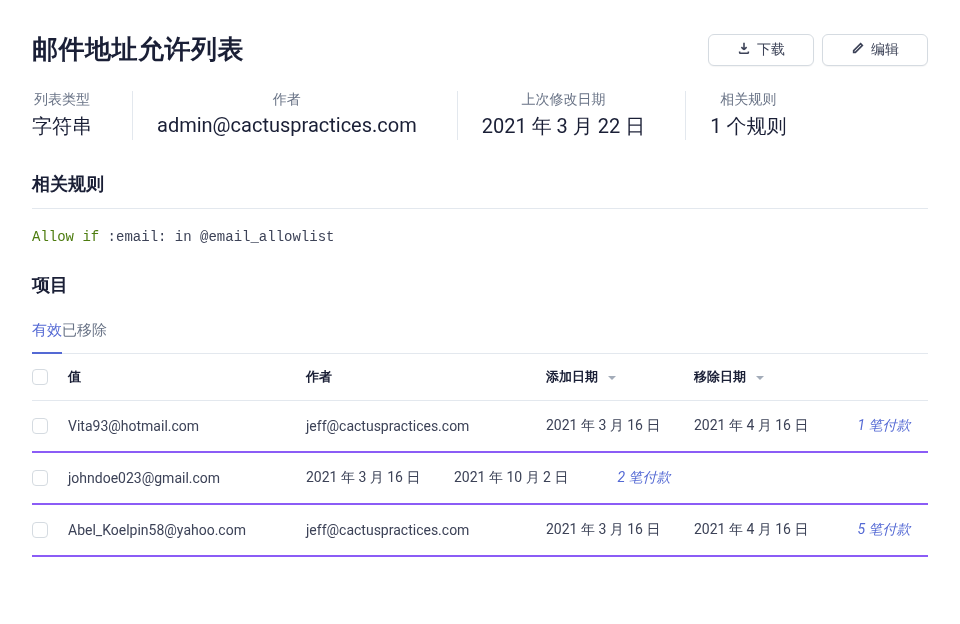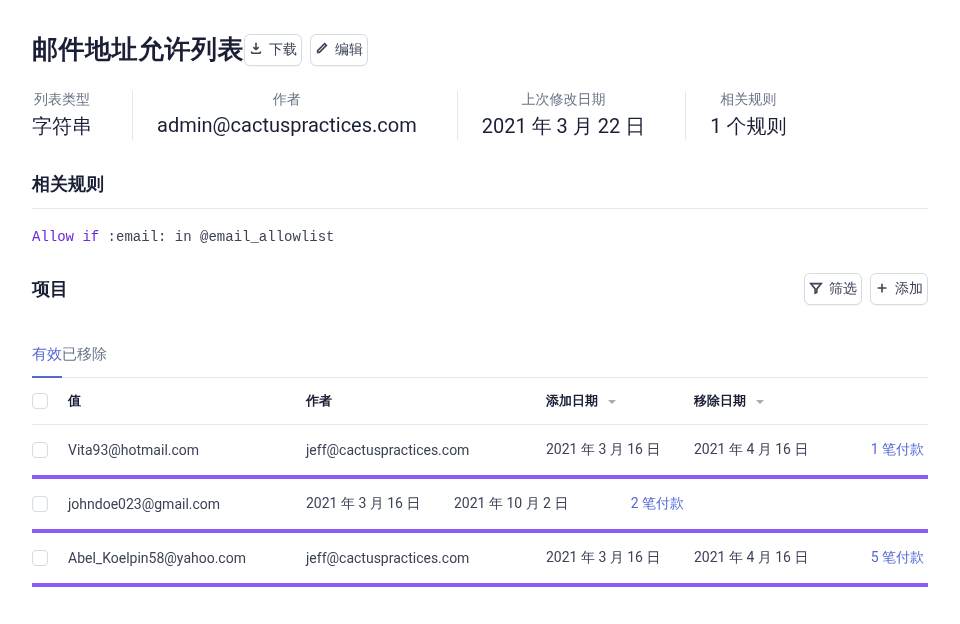--- a/index.html
+++ b/index.html
@@ -9,38 +9,39 @@
       color: #1a1f36;
       width: 960px;
       height: 624px;
       overflow: hidden;
     }
     .container {
       padding: 32px 32px 0 32px;
     }
     .header {
       display: flex;
+      justify-content: space-between;
       align-items: center;
       margin-bottom: 24px;
     }
     .page-title {
       font-size: 26px;
       font-weight: 700;
       color: #1a1f36;
       letter-spacing: 0.5px;
     }
     .header-actions {
       display: flex;
       gap: 8px;
     }
     .btn {
       display: inline-flex;
       align-items: center;
       gap: 6px;
-      padding: 6px 4px;
+      padding: 6px 28px;
       border: 1px solid #d5dbe1;
       border-radius: 6px;
       background: #fff;
       font-size: 14px;
       color: #3c4257;
       cursor: pointer;
       box-shadow: 0 1px 1px rgba(0,0,0,0.04);
     }
     .btn svg { width: 14px; height: 14px; }
     .meta-row {
@@ -72,26 +73,26 @@
       margin-bottom: 16px;
       padding-bottom: 12px;
       border-bottom: 1px solid #e3e8ee;
     }
     .rule-text {
       font-family: "SFMono-Regular", Consolas, "Liberation Mono", Menlo, monospace;
       font-size: 14px;
       color: #3c4257;
       padding: 4px 0 28px 0;
     }
-    .rule-text .kw { color: #6d28d9; }
+    .rule-text .kw { color: #4d7c0f; }
     .items-header {
       display: flex;
       justify-content: space-between;
-      align-items: center;
-      margin-bottom: 32px;
+      align-items: flex-end;
+      margin-bottom: 16px;
     }
     .items-title {
       font-size: 18px;
       font-weight: 700;
       color: #1a1f36;
     }
     .tabs {
       display: flex;
       border-bottom: 1px solid #e3e8ee;
       margin-bottom: 0;
@@ -118,30 +119,30 @@
       padding: 14px 0;
       border-bottom: 1px solid #e3e8ee;
       font-size: 13px;
       color: #1a1f36;
       font-weight: 600;
     }
     .table-row {
       display: flex;
       align-items: center;
       padding: 16px 0;
-      border-bottom: 4px solid #8b5cf6;
+      border-bottom: 2px solid #8b5cf6;
       font-size: 14px;
       color: #3c4257;
     }
     .col-check { width: 36px; display: flex; align-items: center; }
     .col-value { flex: 0 0 238px; }
     .col-author { flex: 0 0 240px; }
     .col-added { flex: 0 0 148px; }
     .col-removed { flex: 0 0 150px; }
-    .col-payments { flex: 0 0 80px; text-align: right; }
+    .col-payments { flex: 0 0 80px; text-align: center; font-style: italic; }
     .col-payments a { color: #5469d4; text-decoration: none; }
     .checkbox {
       width: 16px;
       height: 16px;
       border: 1px solid #d5dbe1;
       border-radius: 4px;
       background: #fff;
       cursor: pointer;
     }
     .sort-icon {
@@ -194,38 +195,20 @@
       <div class="meta-label">相关规则</div>
       <div class="meta-value">1 个规则</div>
     </div>
   </div>
 
   <h2 class="section-title">相关规则</h2>
   <div class="rule-text"><span class="kw">Allow if</span><span> :email: in @email_allowlist</span></div>
 
   <div class="items-header">
     <h2 class="items-title">项目</h2>
-    <div class="header-actions">
-      <button class="btn">
-        <span>
-          <svg viewBox="0 0 16 16" fill="none" stroke="currentColor" stroke-width="1.8">
-              <path d="M2 3h12l-5 6v4l-2 1v-5L2 3z"></path>
-            </svg>
-        </span>
-        <span>筛选</span>
-      </button>
-      <button class="btn">
-        <span>
-          <svg viewBox="0 0 16 16" fill="none" stroke="currentColor" stroke-width="1.8">
-              <path d="M8 3v10M3 8h10"></path>
-            </svg>
-        </span>
-        <span>添加</span>
-      </button>
-    </div>
   </div>
 
   <div class="tabs">
     <div class="tab active">有效</div>
     <div class="tab">已移除</div>
   </div>
 
   <div class="table">
     <div class="table-head">
       <div class="col-check">

